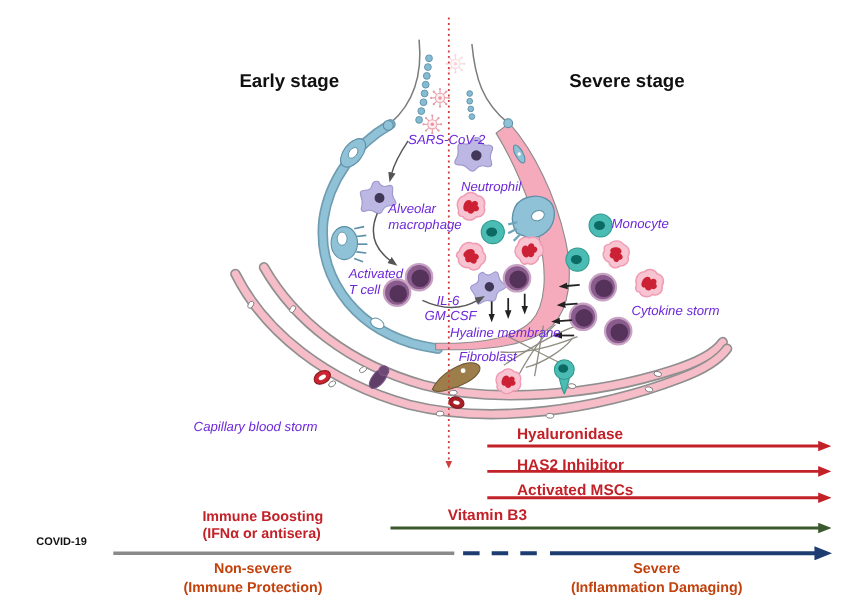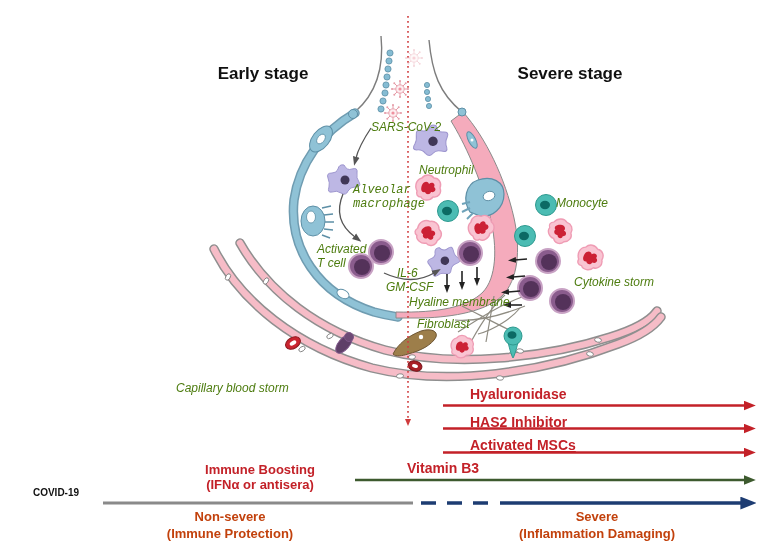--- a/index.html
+++ b/index.html
@@ -1,42 +1,42 @@
 <!DOCTYPE html>
 <html><head>
 <meta charset="utf-8">
 <style>
   html,body{margin:0;padding:0;background:#fff;}
   .canvas{position:relative;width:768px;height:550px;background:#ffffff;overflow:hidden;
           font-family:"Liberation Sans", sans-serif;}
   .canvas svg{position:absolute;left:0;top:0;}
   .lbl{position:absolute;white-space:nowrap;color:#2d2d2d;}
-  .it{font-style:italic;font-size:12px;color:#4d7c0f;}
+  .it{font-style:italic;font-size:12px;color:#6d28d9;}
   .stage{font-weight:bold;font-size:17px;color:#101010;text-align:center;}
   .red{color:#c32128;font-weight:bold;font-size:14px;}
   .blk{font-weight:bold;font-size:13px;color:#c2410c;text-align:center;}
   
   #lbl-early{left:196px;top:64px;width:134px;}
   #lbl-severe-stage{left:500px;top:64px;width:140px;}
   #lbl-sars{left:371px;top:120px;}
-  #lbl-alvmac{left:353px;top:183px;line-height:14px;font-family:Liberation Mono, monospace;}
+  #lbl-alvmac{left:353px;top:183px;line-height:14px;}
   #lbl-neutrophil{left:419px;top:163px;}
   #lbl-monocyte{left:556px;top:196px;}
   #lbl-tcell{left:317px;top:242px;line-height:14px;}
   #lbl-il6{left:397px;top:266px;}
   #lbl-gmcsf{left:386px;top:280px;}
   #lbl-hyaline{left:409px;top:295px;}
   #lbl-fibroblast{left:417px;top:317px;}
   #lbl-cytokine{left:574px;top:275px;}
   #lbl-capillary{left:176px;top:381px;}
   #lbl-hyaluronidase{left:470px;top:386px;}
   #lbl-has2{left:470px;top:414px;}
-  #lbl-mscs{left:470px;top:437px;text-decoration:underline;}
+  #lbl-mscs{left:470px;top:437px;}
   #lbl-vitb3{left:407px;top:460px;}
-  #lbl-immune{left:172px;top:462px;width:176px;text-align:center;line-height:15px;font-size:13px;}
+  #lbl-immune{left:184px;top:462px;width:176px;line-height:15px;font-size:13px;}
   #lbl-covid{left:4px;top:485px;width:104px;text-align:center;line-height:16.5px;font-size:10px;font-weight:bold;color:#111;}
   #lbl-nonsevere1{left:160px;top:509px;width:140px;}
   #lbl-nonsevere2{left:135px;top:526px;width:190px;}
   #lbl-severe1{left:527px;top:509px;width:140px;}
   #lbl-severe2{left:497px;top:526px;width:200px;}
 </style>
 </head>
 <body>
 
 <div class="canvas">

